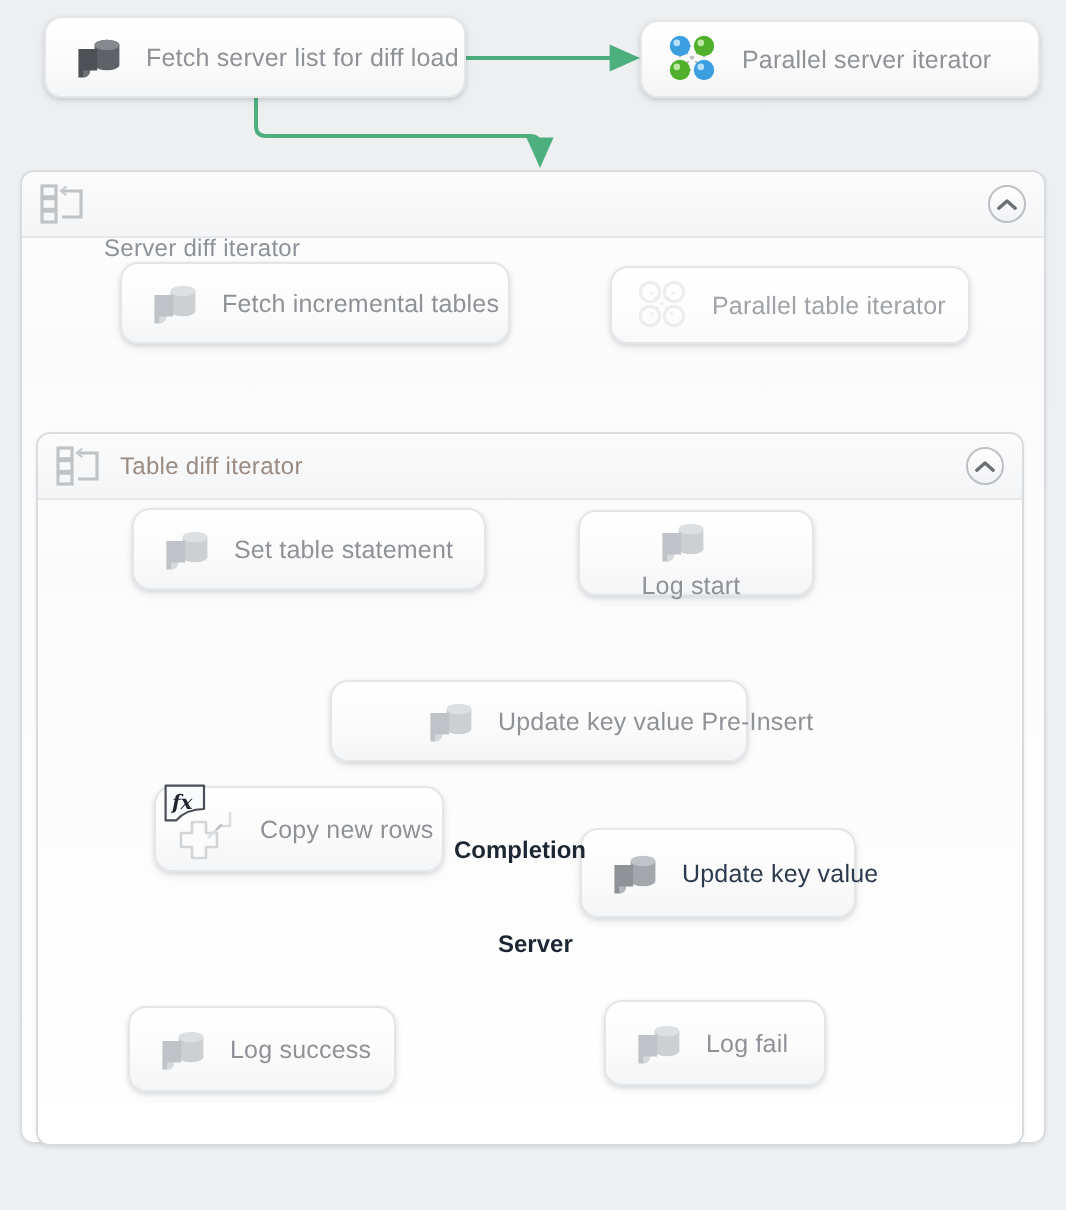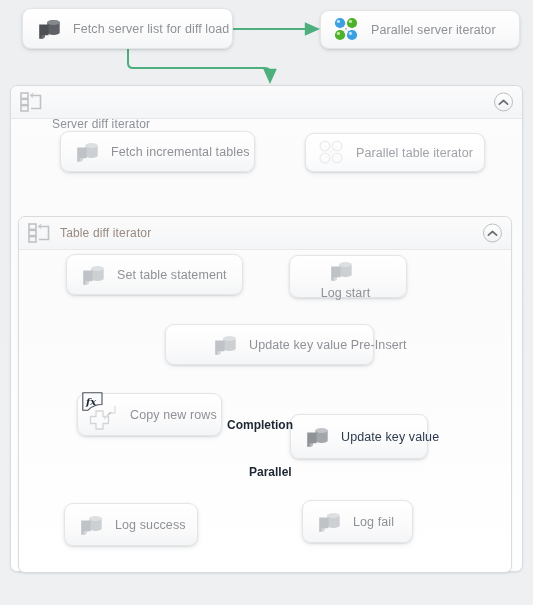--- a/index.html
+++ b/index.html
@@ -256,21 +256,21 @@
       <svg width="30" height="30" viewBox="0 0 30 30">
         <path d="M13.3,8.5 L13.3,18.5 A6.2,2.6 0 0,0 25.7,18.5 L25.7,8.5" fill="#cdd0d3"></path>
         <ellipse cx="19.5" cy="8.5" rx="6.2" ry="2.6" fill="#dde0e3"></ellipse>
         <path d="M5.2,10.5 L14.6,10.5 L14.6,21.3 L11.1,21.3 A3.6,3.6 0 0,1 7.6,24.8 L5.2,24.8 Z" fill="#bfc2c6"></path>
         <path d="M7.6,24.8 A3.6,3.6 0 0,0 11.1,21.3 L7.6,21.3 Z" fill="#d7dadd"></path>
       </svg>
     </span>
     <span class="lbl">Log start</span>
   </div>
 
-  <div class="node" style="left:165px; top:324px; width:209px; height:41px;padding-left:44px;">
+  <div class="node" style="left:165px; top:340px; width:209px; height:41px;padding-left:44px;">
     <span class="ico">
       <svg width="30" height="30" viewBox="0 0 30 30">
         <path d="M13.3,8.5 L13.3,18.5 A6.2,2.6 0 0,0 25.7,18.5 L25.7,8.5" fill="#cdd0d3"></path>
         <ellipse cx="19.5" cy="8.5" rx="6.2" ry="2.6" fill="#dde0e3"></ellipse>
         <path d="M5.2,10.5 L14.6,10.5 L14.6,21.3 L11.1,21.3 A3.6,3.6 0 0,1 7.6,24.8 L5.2,24.8 Z" fill="#bfc2c6"></path>
         <path d="M7.6,24.8 A3.6,3.6 0 0,0 11.1,21.3 L7.6,21.3 Z" fill="#d7dadd"></path>
       </svg>
     </span>
     <span class="lbl">Update key value Pre-Insert</span>
   </div>
@@ -323,15 +323,15 @@
         <path d="M13.3,8.5 L13.3,18.5 A6.2,2.6 0 0,0 25.7,18.5 L25.7,8.5" fill="#cdd0d3"></path>
         <ellipse cx="19.5" cy="8.5" rx="6.2" ry="2.6" fill="#dde0e3"></ellipse>
         <path d="M5.2,10.5 L14.6,10.5 L14.6,21.3 L11.1,21.3 A3.6,3.6 0 0,1 7.6,24.8 L5.2,24.8 Z" fill="#bfc2c6"></path>
         <path d="M7.6,24.8 A3.6,3.6 0 0,0 11.1,21.3 L7.6,21.3 Z" fill="#d7dadd"></path>
       </svg>
     </span>
     <span class="lbl">Log fail</span>
   </div>
 
   <div class="edge-label" style="left:227px; top:418px;">Completion</div>
-  <div class="edge-label" style="left:249px; top:465px;">Parallel</div>
+  <div class="edge-label" style="left:249px; top:465px;">Server</div>
 
 </div>
 
 </body></html>

